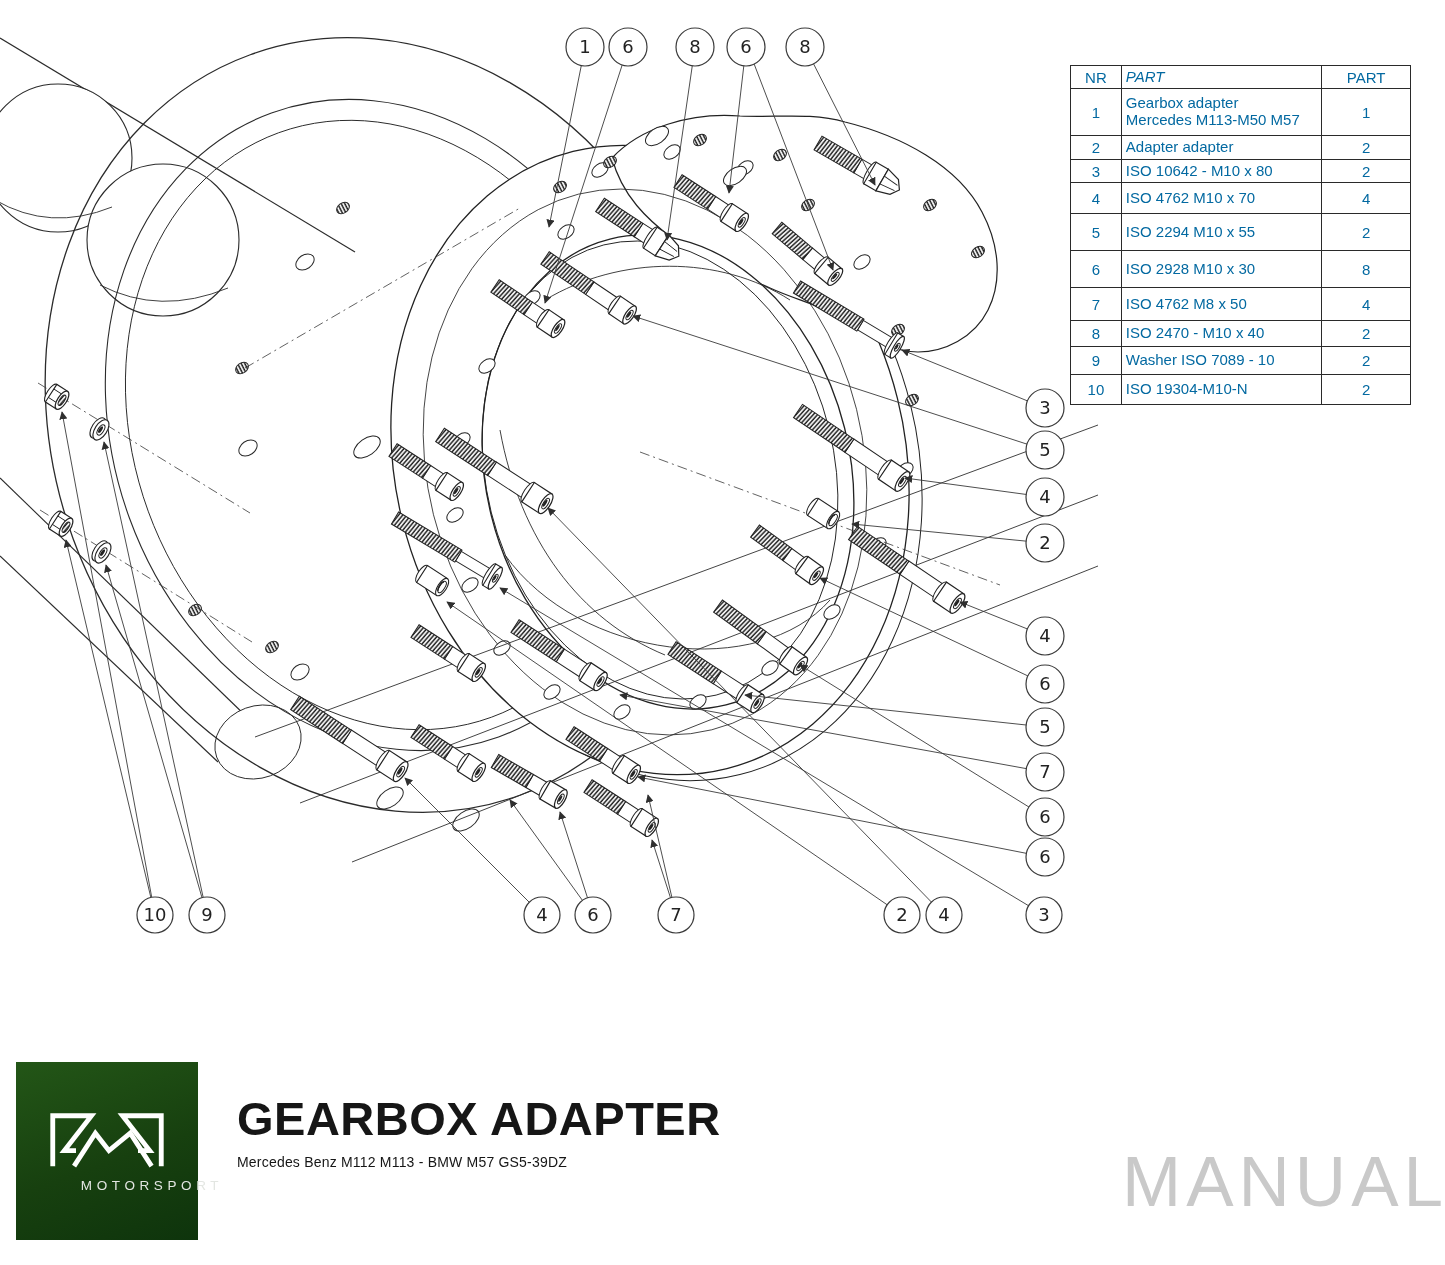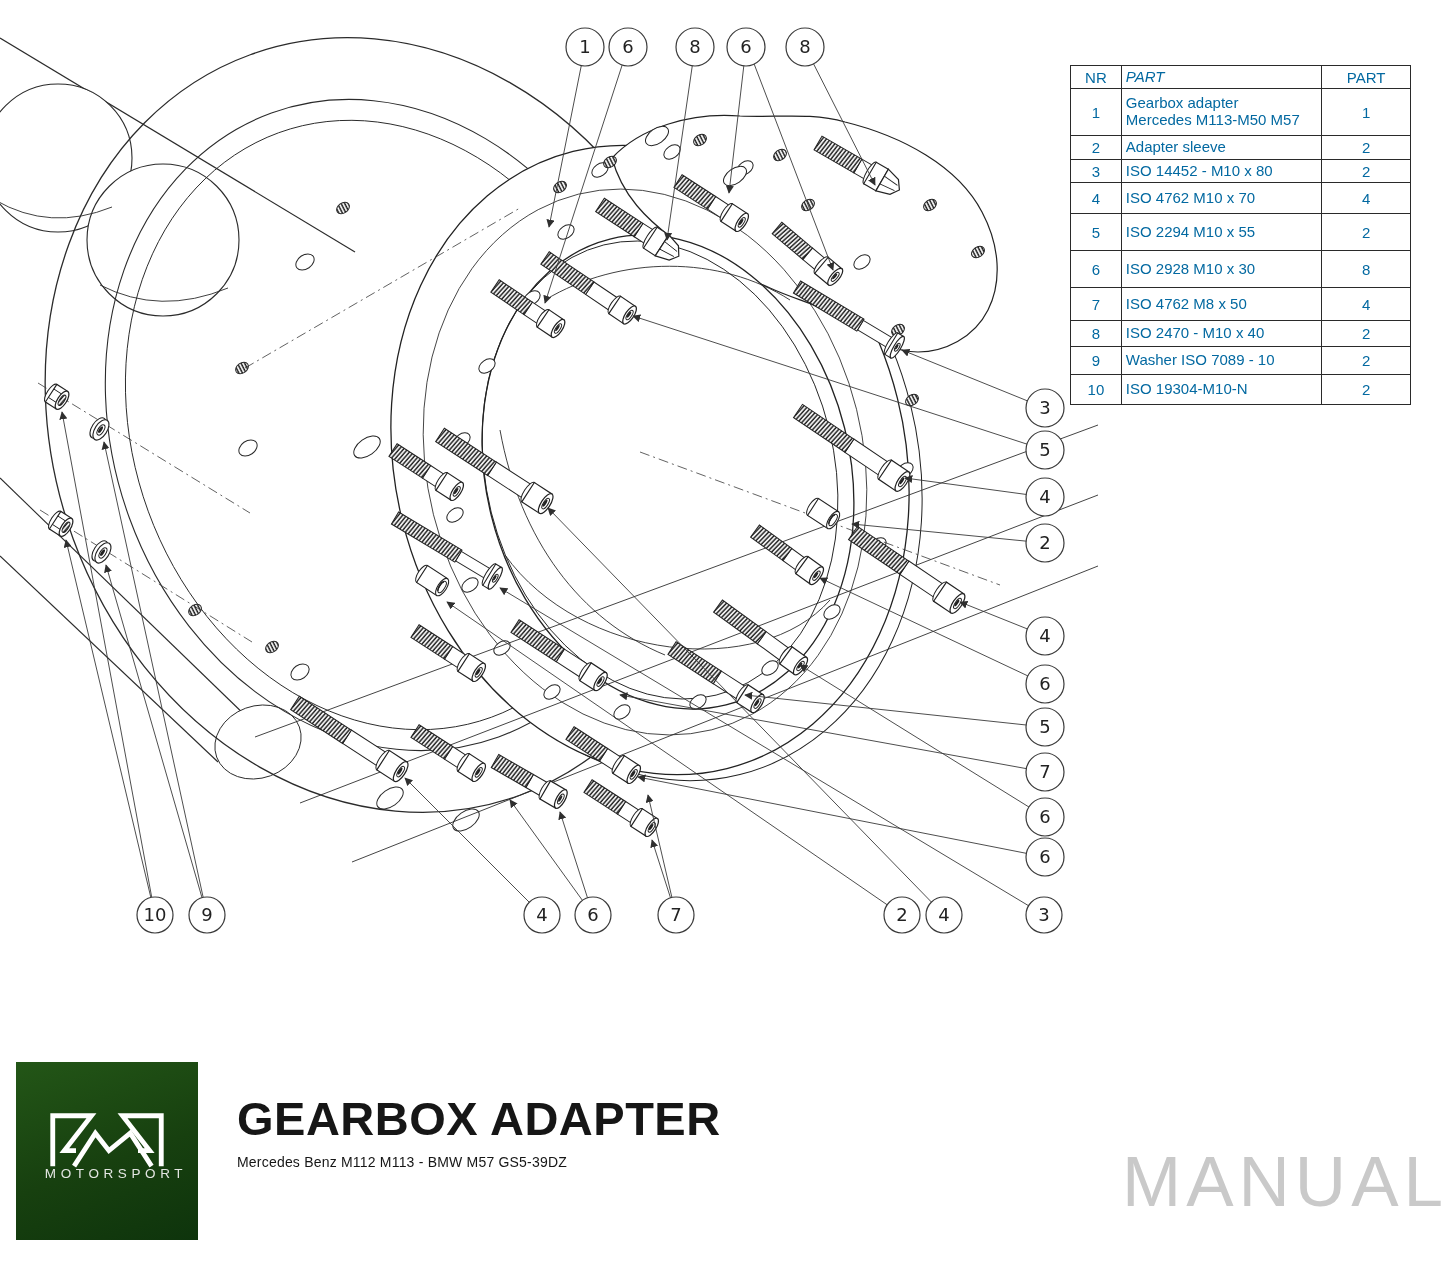--- a/index.html
+++ b/index.html
@@ -25,22 +25,22 @@
   tbody tr:nth-child(6){height:37px;}
   tbody tr:nth-child(7){height:33px;}
   tbody tr:nth-child(8){height:26px;}
   tbody tr:nth-child(9){height:28px;}
   tbody tr:nth-child(10){height:30px;}
 
   
   .logo-box{position:absolute;left:16px;top:1062px;width:182px;height:178px;
     background:linear-gradient(160deg,#235617 0%,#17400f 55%,#0e340c 100%);}
   .logo-mark{position:absolute;left:26px;top:46px;width:130px;height:62px;}
-  .logo-word{position:absolute;left:0;top:104px;width:200px;text-align:center;color:#e3e6e2;
-    font-size:13.5px;letter-spacing:4.6px;font-weight:400;}
+  .logo-word{position:absolute;left:0;top:116px;width:200px;text-align:center;color:#e3e6e2;
+    font-size:13.5px;letter-spacing:4.6px;font-weight:400;padding-left:36px;}
   .title-block{position:absolute;left:237px;top:1093px;color:#161616;}
   .doc-title{font-size:47px;font-weight:700;letter-spacing:0.5px;line-height:1.1;}
   .doc-subtitle{font-size:14px;font-weight:400;margin-top:9px;letter-spacing:0.2px;}
   .watermark{position:absolute;right:-3px;top:1146px;font-size:71px;font-weight:400;
     color:#c9c9c9;letter-spacing:5px;line-height:1;}
 </style>
 </head>
 <body>
 
 <div id="page">
@@ -385,26 +385,26 @@
   </thead>
   <tbody>
     <tr>
           <td class="col-nr">1</td>
           <td class="col-part">Gearbox adapter
 Mercedes M113-M50 M57</td>
           <td class="col-piece">1</td>
         </tr>
     <tr>
           <td class="col-nr">2</td>
-          <td class="col-part">Adapter sleeve</td>
+          <td class="col-part">Adapter adapter</td>
           <td class="col-piece">2</td>
         </tr>
     <tr>
           <td class="col-nr">3</td>
-          <td class="col-part">ISO 14452 - M10 x 80</td>
+          <td class="col-part">ISO 10642 - M10 x 80</td>
           <td class="col-piece">2</td>
         </tr>
     <tr>
           <td class="col-nr">4</td>
           <td class="col-part">ISO 4762 M10 x 70</td>
           <td class="col-piece">4</td>
         </tr>
     <tr>
           <td class="col-nr">5</td>
           <td class="col-part">ISO 2294 M10 x 55</td>

